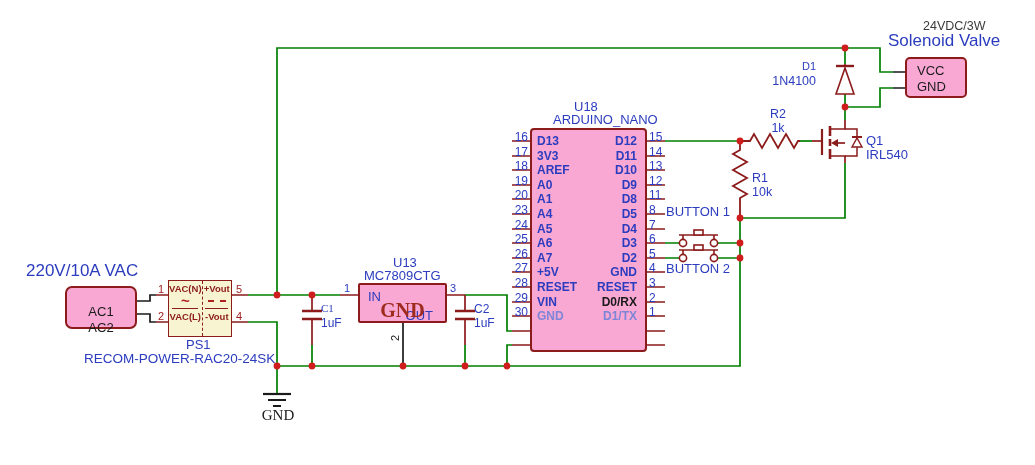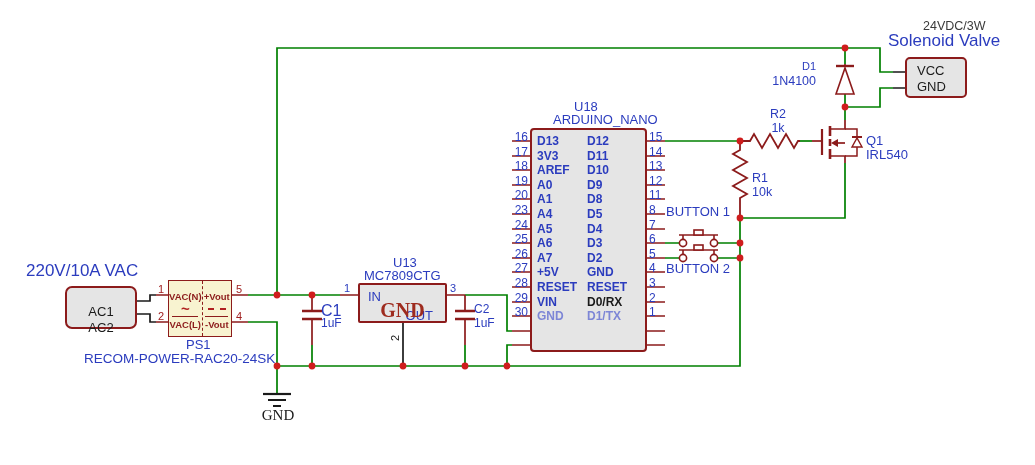--- a/index.html
+++ b/index.html
@@ -7,30 +7,30 @@
     position:relative; width:1035px; height:465px; background:#ffffff;
     font-family:"Liberation Sans", sans-serif; overflow:hidden;
   }
   .canvas svg { position:absolute; left:0; top:0; }
   .lbl { position:absolute; white-space:nowrap; }
   .blue  { color:#2b3cbe; }
   .blk   { color:#1a1a1a; }
   .gray  { color:#3a3a3a; }
   .pinred{ color:#a02020; }
 
-  .box { position:absolute; border:2px solid #8c1b1b; background:#e5e5e5; box-sizing:border-box; }
+  .box { position:absolute; border:2px solid #8c1b1b; background:#f9a8d4; box-sizing:border-box; }
 
   
   .ac-box { left:65px; top:286px; width:72px; height:43px; border-radius:7px; }
   .ac-box .t { display:block; text-align:center; font-size:13px; color:#1a1a1a; line-height:16px; }
   .ac-box .inner { padding-top:16px; }
 
   
   .ps1-box { left:168px; top:280px; width:64px; height:57px; background:#f8f3d0; border-width:1.6px; display:flex; }
-  .ps1-col { flex:1; display:flex; flex-direction:column; align-items:center; padding-top:10px; }
+  .ps1-col { flex:1; display:flex; flex-direction:column; align-items:center; padding-top:2px; }
   .ps1-col.right { border-left:1.4px dashed #8c1b1b; }
   .ps1-cell { font-size:9.5px; font-weight:bold; color:#8c1b1b; line-height:11px; }
   .ps1-sym { height:13px; display:flex; align-items:center; }
   .ps1-ac { font-size:15px; font-weight:bold; color:#b02020; line-height:13px; }
   .ps1-dc { width:18px; border-top:2.2px dashed #b02020; }
   .ps1-div { width:80%; border-top:1.2px solid #8c1b1b; margin:1px 0 2px 0; }
 
   
   .reg-box { left:358px; top:283px; width:89px; height:40px; border-radius:2px; }
   .reg-in  { position:absolute; left:8px;  top:4px; font-size:13px; color:#2b3cbe; }
@@ -40,21 +40,21 @@
 
   
   .ard-box { left:530px; top:128px; width:117px; height:224px; border-radius:4px; }
   .ard-rows { position:absolute; left:505px; top:134px; width:167px; }
   .ard-row { display:flex; height:14.6px; line-height:14.6px; font-size:12px; }
   .pnum { width:23px; color:#2b3cbe; position:relative; top:-4px; }
   .pnum.l { text-align:right; padding-right:0; }
   .pnum.r { text-align:left;  padding-left:3px; }
   .plab { flex:1; color:#2b3cbe;font-weight:bold; }
   .plab.l { text-align:left;  padding-left:9px;  }
-  .plab.r { padding-right:9px; }
+  .plab.r { text-align:right; padding-right:9px; }
   .ard-row:nth-child(12) .plab.r { color:#1a1a1a; }
   .ard-row:nth-child(14) .plab.l { color:#1a1a1a;margin-top:23px; }
   .ard-row:nth-child(13) .plab   { color:#7d86d6; }
 
   
   .sol-box { left:905px; top:57px; width:62px; height:41px; border-radius:5px; }
   .sol-box .t { display:block; font-size:13px; color:#1a1a1a; line-height:16px; padding-left:10px; }
   .sol-box .inner { padding-top:4px; }
 
   .serif-gnd { font-family:"Liberation Serif", serif; font-size:15px; color:#1a1a1a; }
@@ -198,21 +198,21 @@
       <span class="ps1-cell">-Vout</span>
     </div>
   </div>
   <div class="lbl pinred" style="left:158px; top:283px; font-size:11px;">1</div>
   <div class="lbl pinred" style="left:158px; top:310px; font-size:11px;">2</div>
   <div class="lbl pinred" style="left:236px; top:283px; font-size:11px;">5</div>
   <div class="lbl pinred" style="left:236px; top:310px; font-size:11px;">4</div>
   <div class="lbl blue" style="left:186px; top:337px; font-size:13px;">PS1</div>
   <div class="lbl blue" style="left:84px; top:351px; font-size:13.5px;">RECOM-POWER-RAC20-24SK</div>
 
-  <div class="lbl blue" style="left:321px; top:302px; font-size:16px;">C1</div>
+  <div class="lbl blue" style="left:321px; top:302px; font-size:11px;font-family:Liberation Serif, serif;">C1</div>
   <div class="lbl blue" style="left:321px; top:316px; font-size:12px;">1uF</div>
   <div class="lbl blue" style="left:474px; top:302px; font-size:12px;">C2</div>
   <div class="lbl blue" style="left:474px; top:316px; font-size:12px;">1uF</div>
 
   <div class="lbl blue" style="left:393px; top:255px; font-size:13px;">U13</div>
   <div class="lbl blue" style="left:364px; top:268px; font-size:13px;">MC7809CTG</div>
   <div class="box reg-box">
     <span class="reg-in">IN</span>
     <span class="reg-out">OUT</span>
     <span class="reg-gnd">GND</span>

